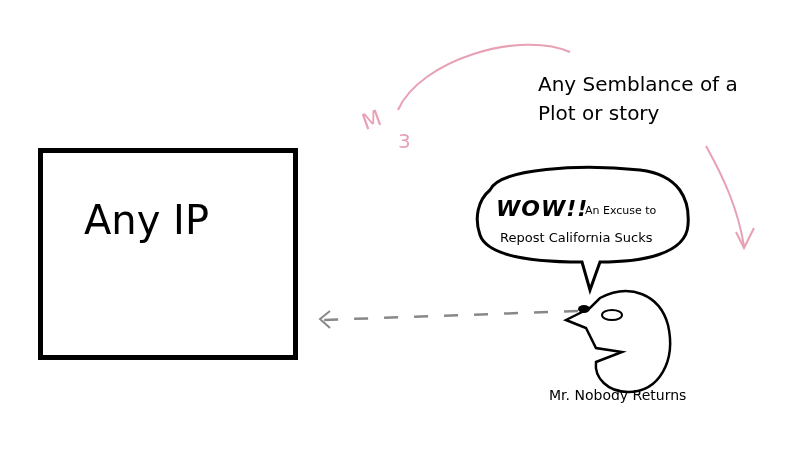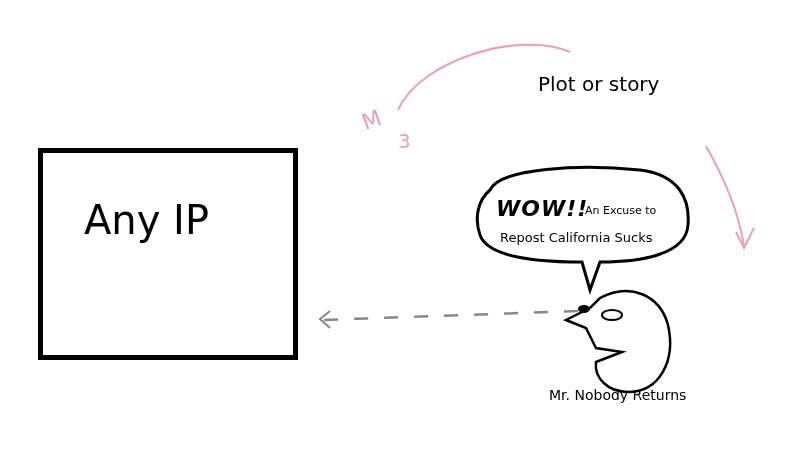--- a/index.html
+++ b/index.html
@@ -31,18 +31,19 @@
   <ellipse cx="584" cy="309" rx="6" ry="4" fill="#000"></ellipse>
   <ellipse cx="612" cy="315" rx="10" ry="5" stroke="#000" stroke-width="2" fill="none"></ellipse>
 
   <line x1="578" y1="311" x2="322" y2="320" stroke="#888" stroke-width="2.5" stroke-dasharray="14,16"></line>
   <path d="M330,311 L320,319 L330,328" stroke="#888" stroke-width="2" fill="none"></path>
 </svg>
 
 <div class="box"></div>
 <div class="box-label">Any IP</div>
 <div class="plot-label">
+  <div>Any Semblance of a</div>
   <div>Plot or story</div>
 </div>
 <div class="bubble-wow">WOW!!</div>
 <div class="bubble-text1">An Excuse to</div>
 <div class="bubble-text2">Repost California Sucks</div>
 <div class="char-label">Mr. Nobody Returns</div>
 
 </body></html>

